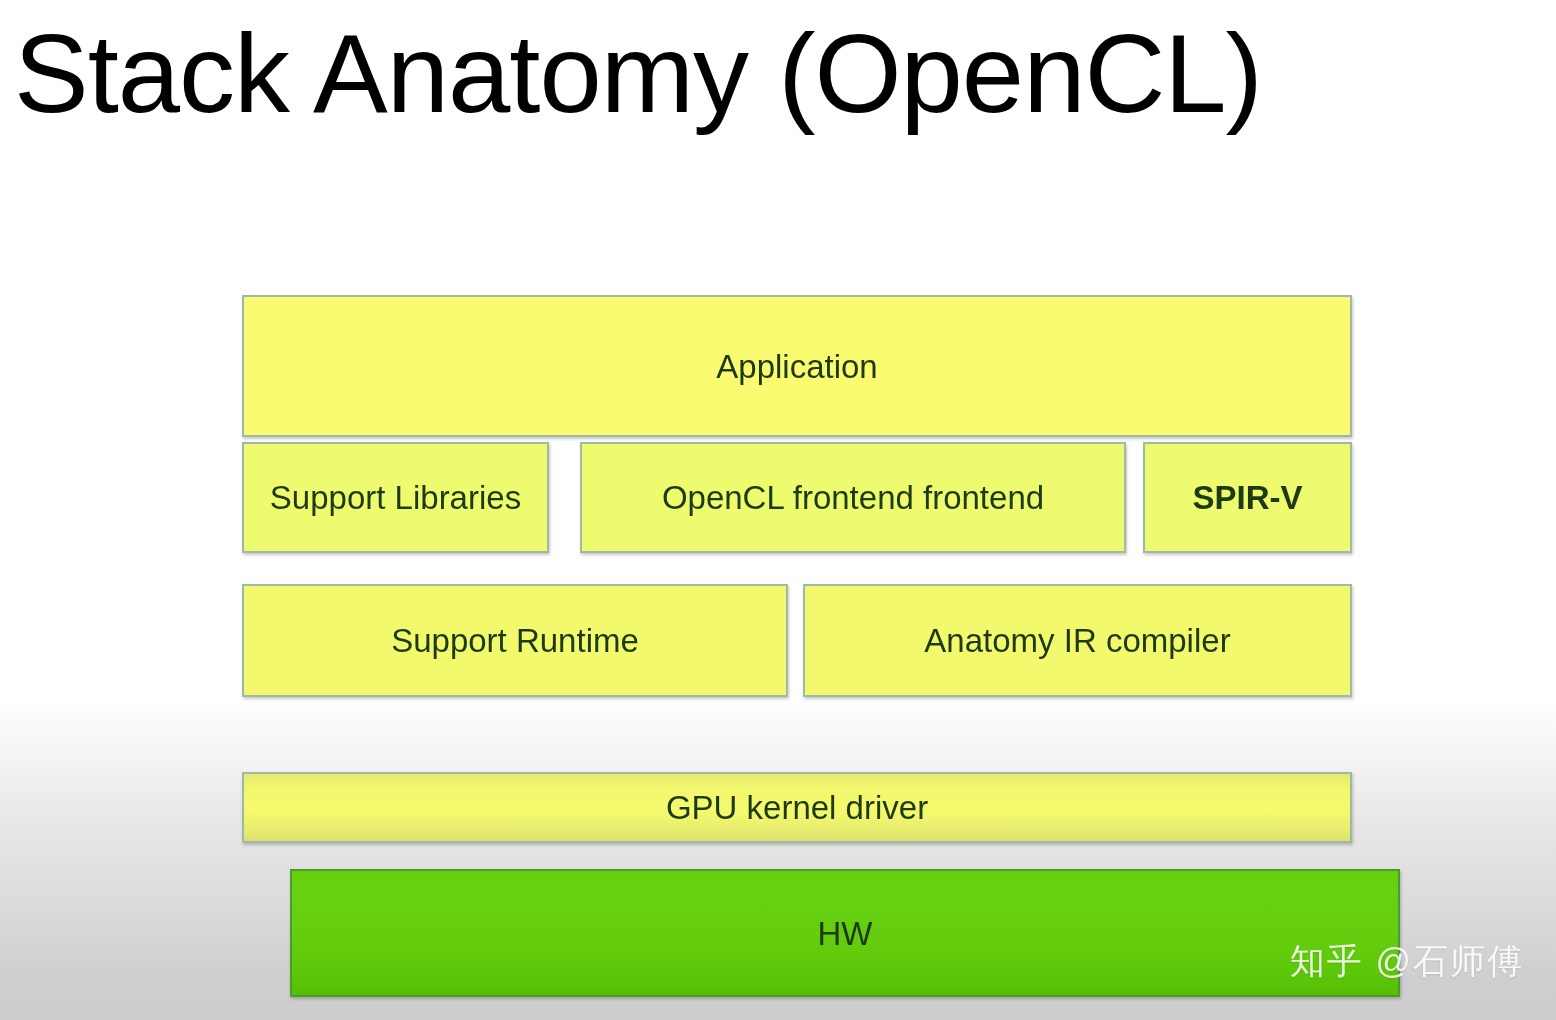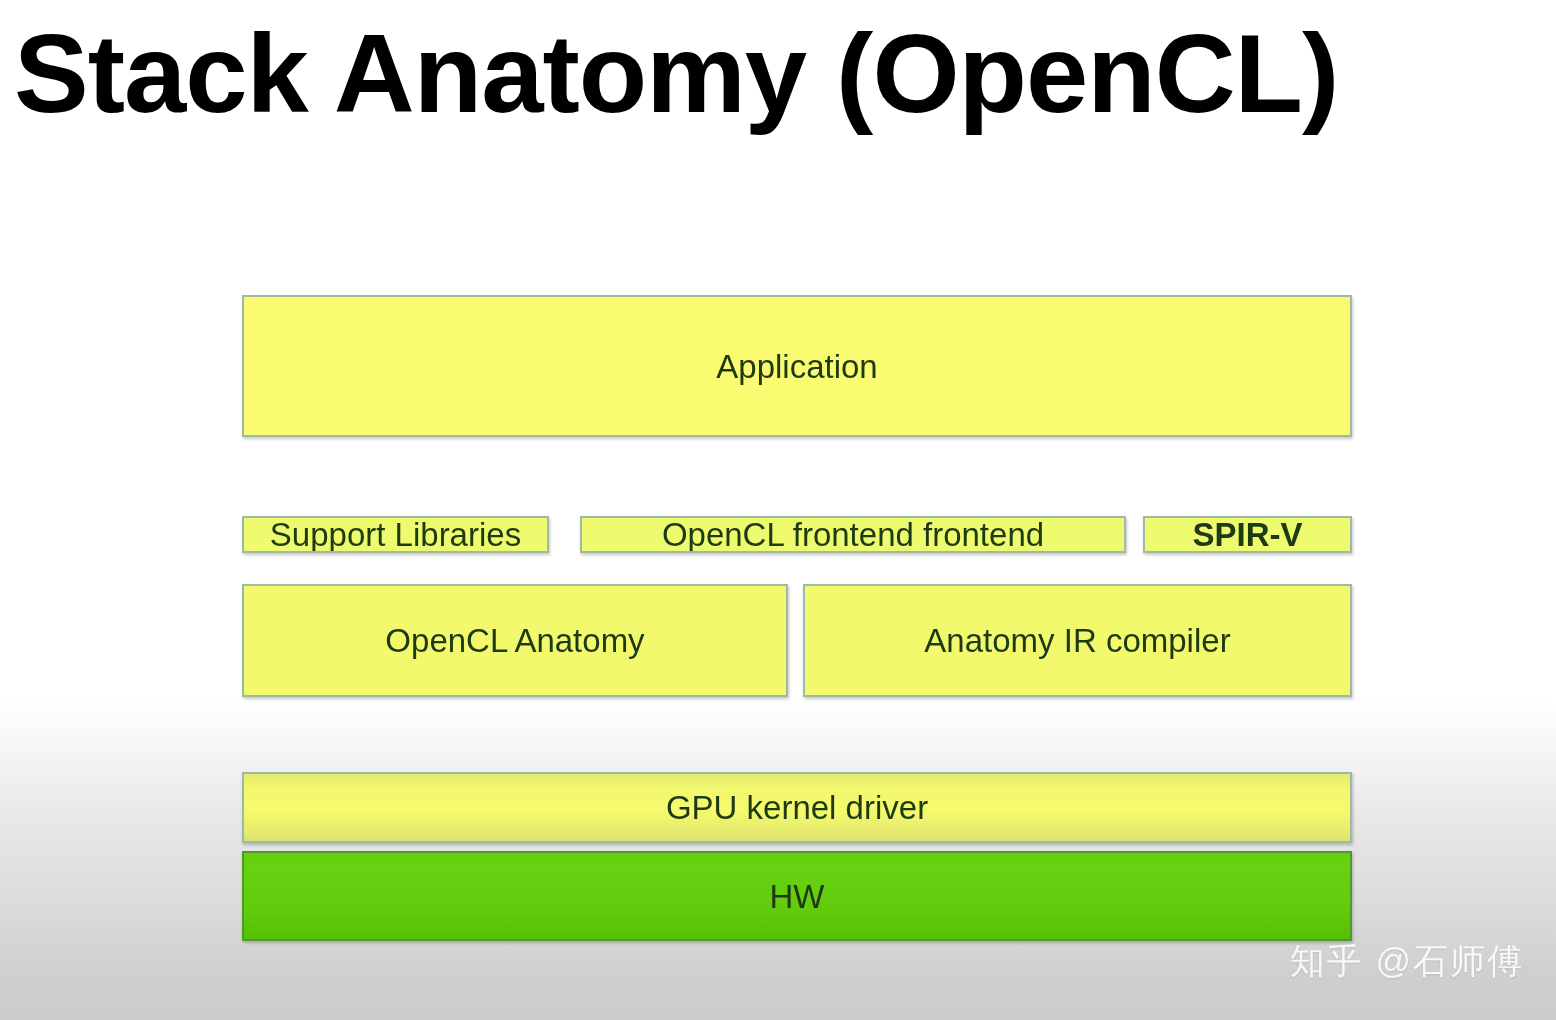--- a/index.html
+++ b/index.html
@@ -30,21 +30,21 @@
 
   
   #title {
     position: absolute;
     left: 14px;
     top: 4px;
     width: 1500px;
     height: 150px;
     font-size: 112px;
     line-height: 140px;
-    font-weight: 700;
+    font-weight: 400;
     color: #000000;
     letter-spacing: -1px;
     white-space: nowrap;
   }
 
   
   #diagram {
     position: absolute;
     left: 242px;
     top: 295px;
@@ -83,24 +83,24 @@
     background: linear-gradient(to bottom, #e5ea72 0%, #f2f76e 22%, #f5fa6d 55%, #e2e86f 92%, #d9e072 100%);
     margin-top: 45px;
   }
   .fill-green   {
     background: linear-gradient(to bottom, #63cf10 0%, #67d211 14%, #63cd0d 60%, #59c308 92%, #55bd06 100%);
     border-color: #4d9c2a;
   }
 
   
   #row1 { top: 0px;   height: 142px; }
-  #row2 { top: 147px; height: 111px; align-items: flex-end; }
+  #row2 { top: 147px; height: 111px; }
   #row3 { top: 289px; height: 113px; }
   #row4 { top: 432px; height: 116px; }
-  #row5 { top: 556px; height: 90px; }
+  #row5 { top: 574px; height: 128px; margin-left: 48px; }
 
   .w-full { width: 1110px; }
 
   
   .w-support   { width: 307px; }
   .w-frontend  { width: 546px; }
   .w-spirv     { width: 209px; font-weight: bold; }
   .gap-r2a     { width: 31px; }
   .gap-r2b     { width: 17px; }
 
@@ -140,21 +140,21 @@
 
     <div class="row" id="row2">
       <div class="box fill-light w-support">Support Libraries</div>
       <div class="spacer gap-r2a"></div>
       <div class="box fill-light w-frontend">OpenCL frontend frontend</div>
       <div class="spacer gap-r2b"></div>
       <div class="box fill-light w-spirv">SPIR-V</div>
     </div>
 
     <div class="row" id="row3">
-      <div class="box fill-pale w-runtime">OpenCL Anatomy</div>
+      <div class="box fill-pale w-runtime">Support Runtime</div>
       <div class="spacer gap-r3"></div>
       <div class="box fill-pale w-ir">Anatomy IR compiler</div>
     </div>
 
     <div class="row" id="row4">
       <div class="box fill-olive w-full">GPU kernel driver</div>
     </div>
 
     <div class="row" id="row5">
       <div class="box fill-green w-full">HW</div>

